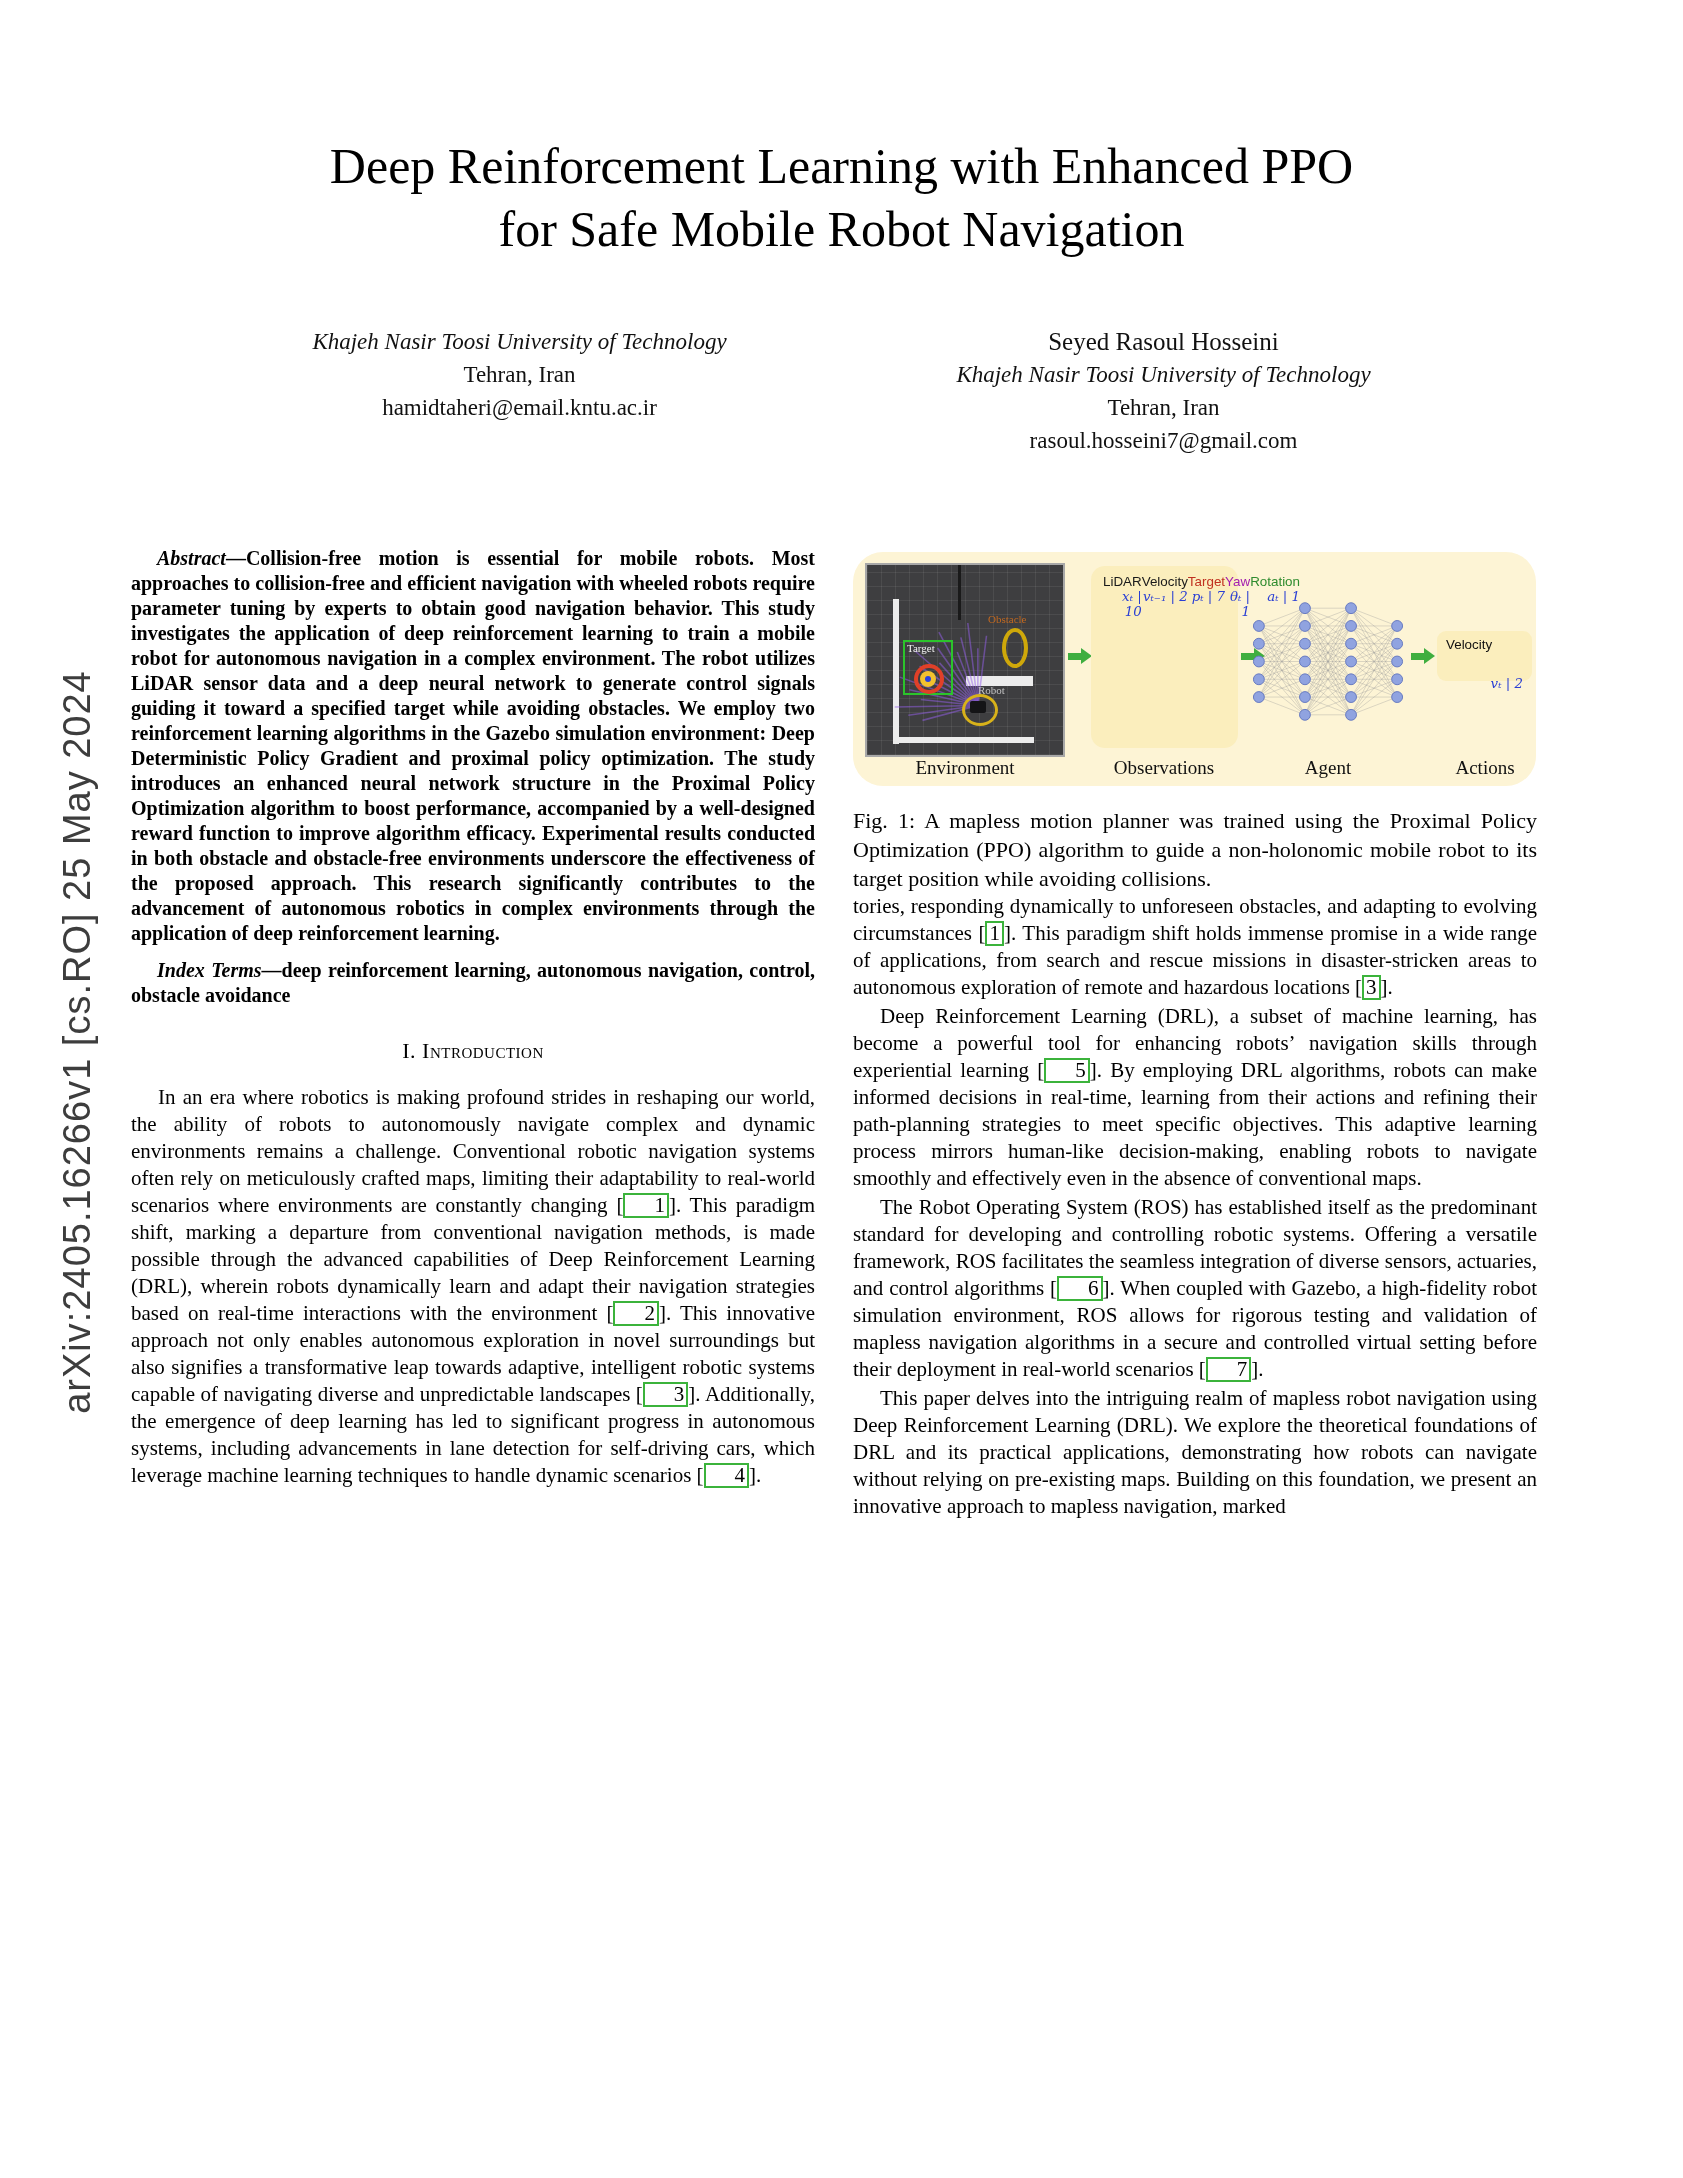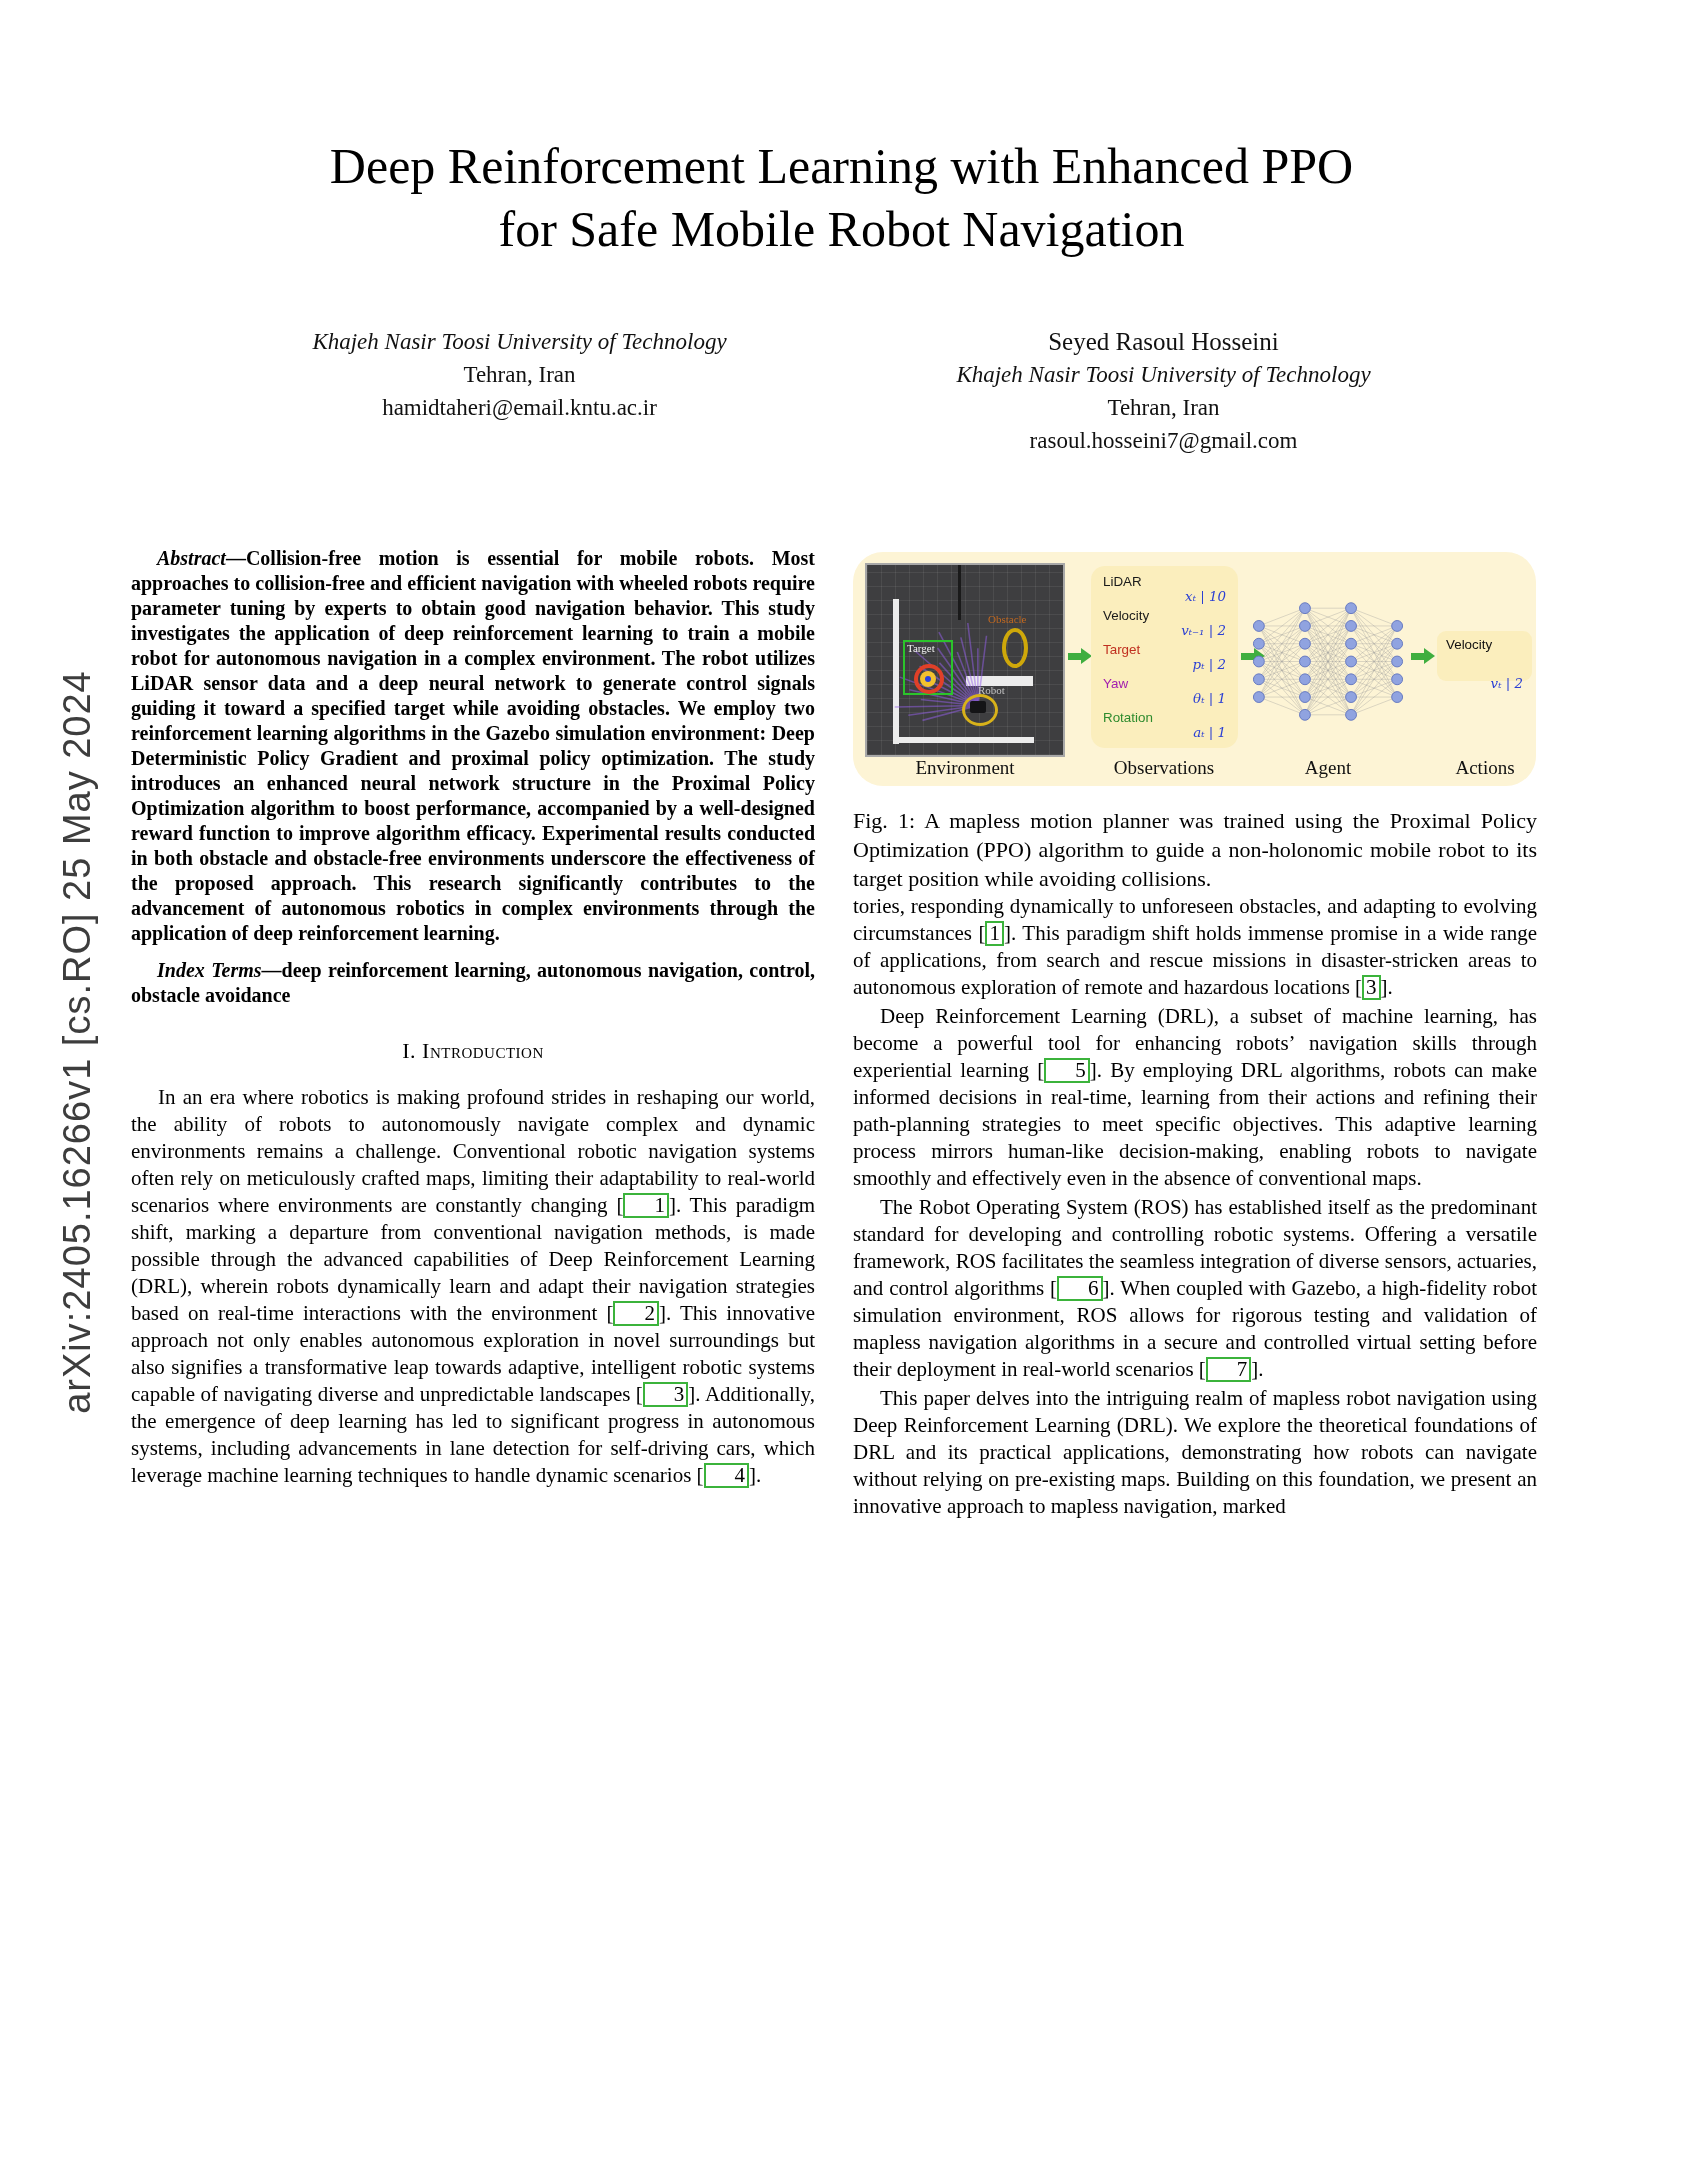--- a/index.html
+++ b/index.html
@@ -55,21 +55,21 @@
   .simlabel{position:absolute;font-family:Liberation Serif, serif;font-size:11px;line-height:12px;}
   .tgt-box{position:absolute;left:36px;top:75px;width:46px;height:51px;border:2px solid #2bc42b;}
   .tgt-ring{position:absolute;left:47px;top:99px;width:22px;height:22px;border:4px solid #e04028;border-radius:50%;}
   .tgt-mid{position:absolute;left:53px;top:106px;width:16px;height:16px;background:#f2c12e;border-radius:50%;}
   .tgt-core{position:absolute;left:58px;top:111px;width:6px;height:6px;background:#2840e0;border-radius:50%;}
   .obst-ellipse{position:absolute;left:135px;top:63px;width:18px;height:32px;border:4px solid #cfa80a;border-radius:50%;}
   .robot-ring{position:absolute;left:95px;top:129px;width:30px;height:26px;border:3px solid #d8b21a;border-radius:50%;}
   .robot-body{position:absolute;left:103px;top:136px;width:16px;height:12px;background:#141416;border-radius:2px;}
   
   .obsbox{position:absolute;left:238px;top:14px;width:147px;height:182px;border-radius:14px;
-          padding:8px 12px;box-sizing:border-box;display:flex;flex-direction:column;justify-content:space-between;}
+          padding:8px 12px;box-sizing:border-box;display:flex;flex-direction:row;justify-content:space-between;}
   .obsrow .l{font-size:13.4px;line-height:15px;font-family:"Liberation Sans",sans-serif;}
   .obsrow .v{font-size:13.4px;line-height:15px;font-style:italic;text-align:right;font-family:"DejaVu Serif",serif;}
   .outbox{position:absolute;left:584px;top:79px;width:95px;height:50px;border-radius:9px;
           padding:6px 9px;box-sizing:border-box;}
   .outbox .l{font-size:13.4px;font-family:"Liberation Sans",sans-serif;}
   .outbox .v{font-size:13.4px;font-style:italic;text-align:right;font-family:"DejaVu Serif",serif;}
   
   .g-arrow{position:absolute;width:13px;height:7px;background:currentColor;}
   .g-arrow:after{content:"";position:absolute;left:13px;top:-5px;
     border-left:11px solid;border-top:8.4px solid transparent;border-bottom:8.4px solid transparent;}
@@ -156,21 +156,21 @@
         <div class="obsrow">
           <div class="l" style="color: rgb(26, 26, 26);">LiDAR</div>
           <div class="v" style="color: rgb(42, 63, 212);">xₜ | 10</div>
         </div>
         <div class="obsrow">
           <div class="l" style="color: rgb(26, 26, 26);">Velocity</div>
           <div class="v" style="color: rgb(42, 63, 212);">vₜ₋₁ | 2</div>
         </div>
         <div class="obsrow">
           <div class="l" style="color: rgb(192, 48, 32);">Target</div>
-          <div class="v" style="color: rgb(42, 63, 212);">pₜ | 2</div>
+          <div class="v" style="color: rgb(42, 63, 212);">pₜ | 7</div>
         </div>
         <div class="obsrow">
           <div class="l" style="color: #a21caf;">Yaw</div>
           <div class="v" style="color: rgb(42, 63, 212);">θₜ | 1</div>
         </div>
         <div class="obsrow">
           <div class="l" style="color: rgb(46, 139, 46);">Rotation</div>
           <div class="v" style="color: rgb(42, 63, 212);">aₜ | 1</div>
         </div>
       </div>

